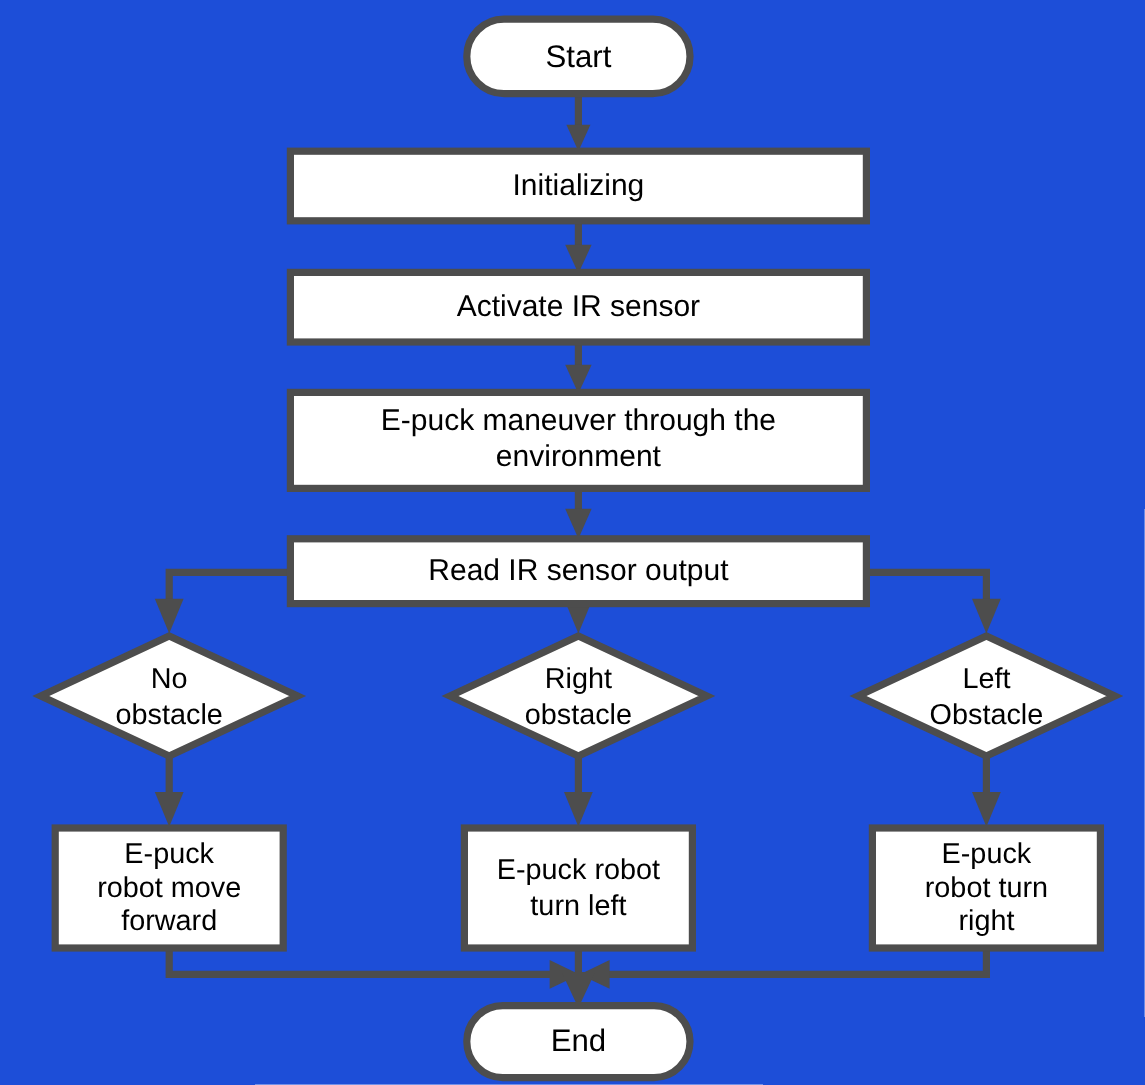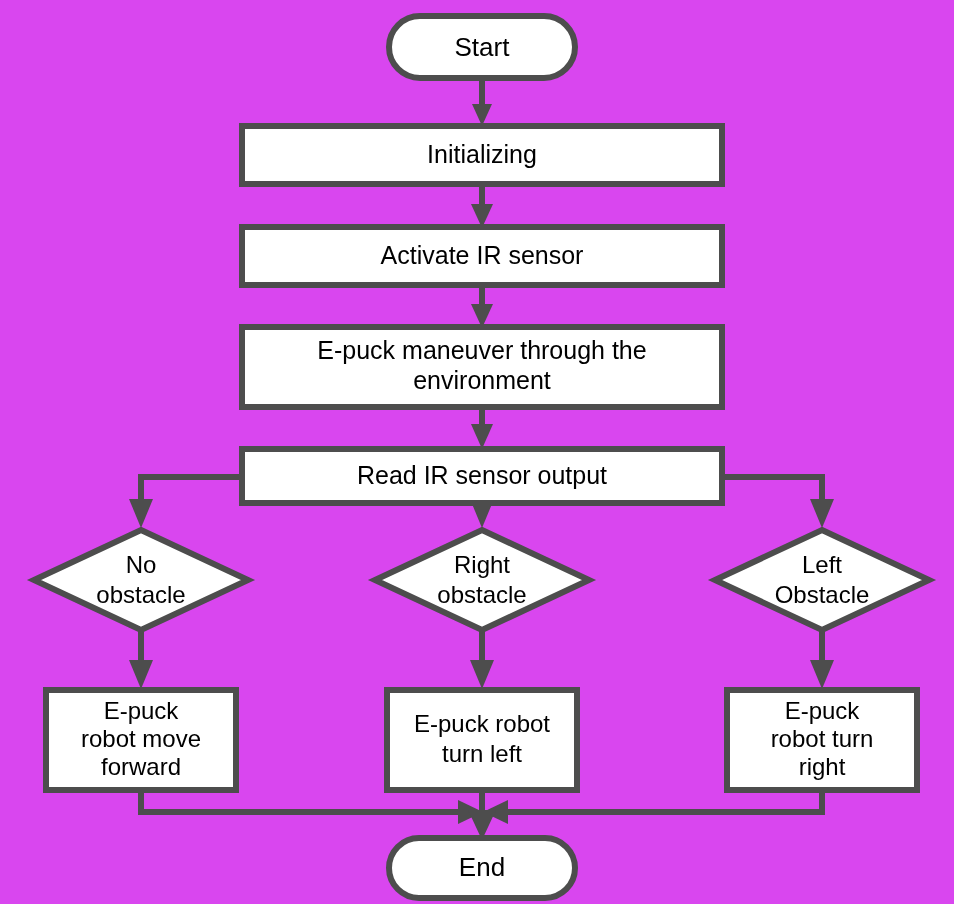--- a/index.html
+++ b/index.html
@@ -11,21 +11,21 @@
   body {
     width: 954px;
     height: 904px;
     overflow: hidden;
     font-family: "Liberation Sans", sans-serif;
   }
   #flowchart-root {
     position: relative;
     width: 954px;
     height: 904px;
-    background: #d946ef;
+    background: #1d4ed8;
     text-decoration: underline;
   }
   svg#flow-svg {
     display: block;
     width: 954px;
     height: 904px;
   }
   .node-shape {
     fill: #ffffff;
     stroke: #4d4d4d;

